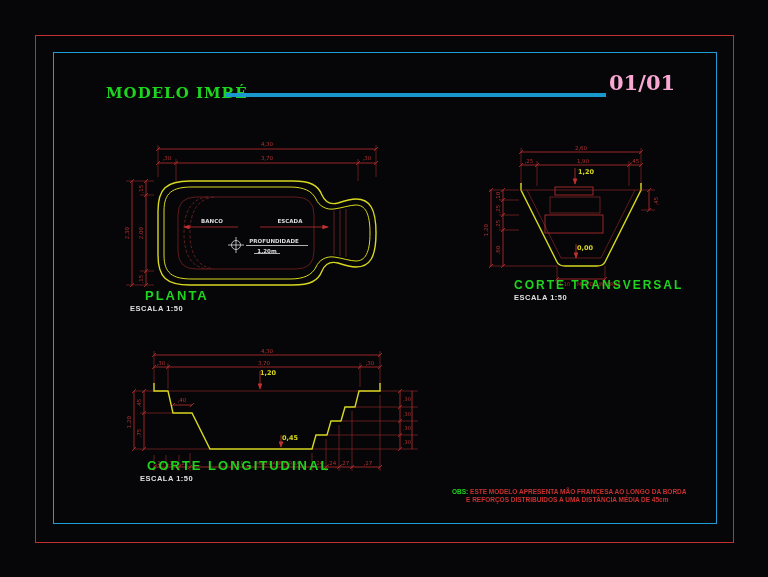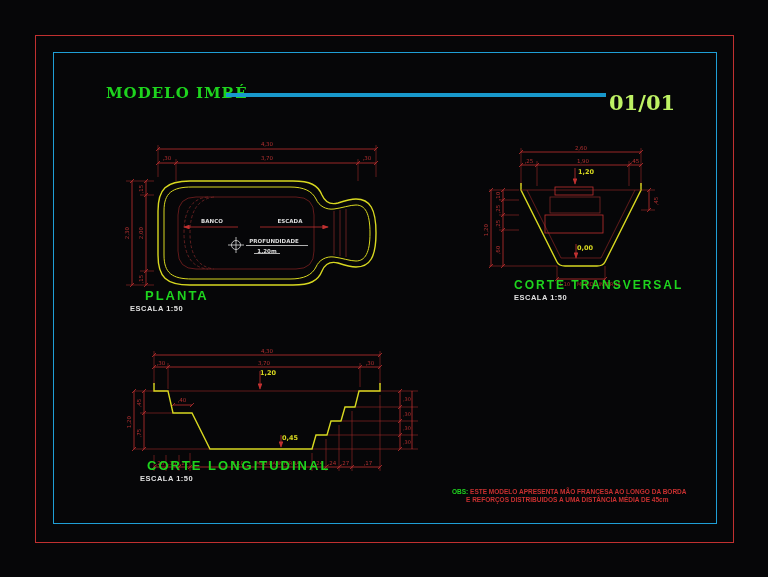--- a/index.html
+++ b/index.html
@@ -3,21 +3,21 @@
 <meta charset="utf-8">
 <style>
   html,body{margin:0;padding:0;background:#060608;}
   #stage{position:relative;width:768px;height:577px;background:#060608;overflow:hidden;
          font-family:"Liberation Sans",sans-serif;}
   .abs{position:absolute;}
   .frame-outer{left:35px;top:35px;width:697px;height:506px;border:1px solid #c03030;}
   .frame-inner{left:53px;top:52px;width:662px;height:470px;border:1px solid #1f9ed6;}
   .title{left:106px;top:84px;color:#1ed41e;font:bold 15px "DejaVu Serif",serif;letter-spacing:1px;}
   .title-rule{left:226px;top:93px;width:380px;height:4px;background:#1898cc;}
-  .page-num{left:609px;top:90px;color:#bef264;font:bold 21px "DejaVu Serif",serif;}
+  .page-num{left:609px;top:70px;color:#f9a8d4;font:bold 21px "DejaVu Serif",serif;}
   .view-title{color:#1ed41e;font:bold 13px "Liberation Sans",sans-serif;letter-spacing:2px;}
   .view-scale{color:#e0e0e0;font:bold 7.5px "Liberation Sans",sans-serif;letter-spacing:.5px;}
   .note{left:452px;top:488px;width:280px;font:bold 6.5px "Liberation Sans",sans-serif;line-height:8px;}
   .note .red{color:#c83030;}
   .note .green{color:#1ed41e;}
   .note .l2{margin-left:14px;}
   svg{position:absolute;overflow:visible;}
   .dim{fill:#b13030;font:5.5px "DejaVu Sans",sans-serif;text-anchor:middle;}
   .dimS{fill:#b13030;font:5px "DejaVu Sans",sans-serif;text-anchor:start;}
   .lvl{fill:#d8d820;font:bold 6.5px "DejaVu Sans",sans-serif;text-anchor:middle;}

